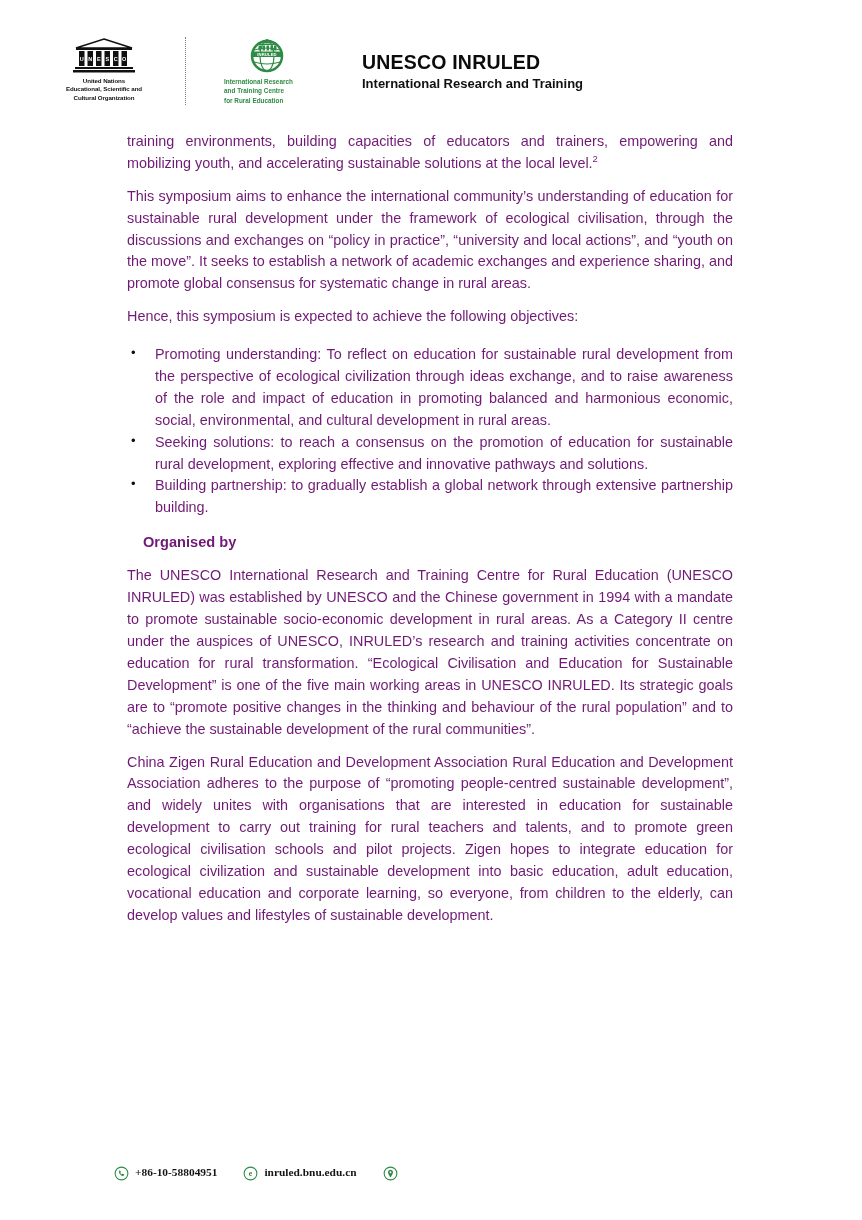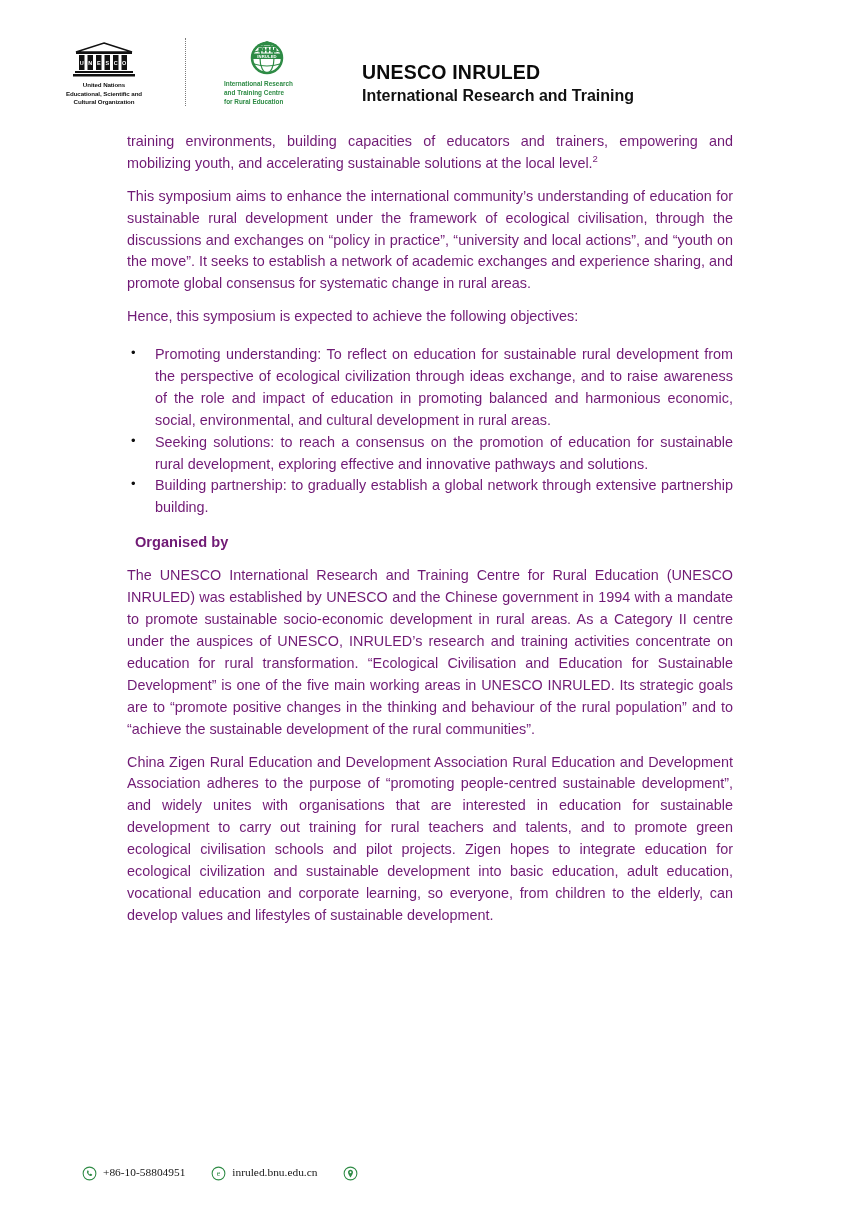--- a/index.html
+++ b/index.html
@@ -27,21 +27,21 @@
     position: absolute;
     left: 0; right: 0;
     top: 34px;
     height: 86px;
     display: flex;
     align-items: flex-start;
     padding-left: 60px;
   }
   .logo-group {
     display: flex;
-    align-items: flex-end;
+    align-items: center;
     height: 72px;
     gap: 28px;
   }
 
   .unesco-logo {
     width: 88px;
     display: flex;
     flex-direction: column;
     align-items: center;
     justify-content: flex-start;
@@ -96,21 +96,21 @@
     padding-top: 4px;
   }
   .wordmark-title {
     font-size: 19.5px;
     font-weight: bold;
     letter-spacing: 0.2px;
     line-height: 1.15;
     color: #0b0b0b;
   }
   .wordmark-sub {
-    font-size: 16px;
+    font-size: 13px;
     font-weight: bold;
     line-height: 1.28;
     color: #111;
     margin-top: 2px;
   }
 
   
   .content {
     position: absolute;
     left: 127px;
@@ -151,21 +151,21 @@
     position: absolute;
     left: 4px;
     top: -1px;
     font-size: 13px;
     color: #0d0d0d;
   }
 
   .heading {
     font-weight: bold;
     font-size: 14.6px;
-    margin: 0 0 12px 8px;
+    margin: 0 0 12px 16px;
   }
 
   
   .footnote {
     position: absolute;
     left: 127px;
     top: 1068px;
     width: 606px;
   }
   .footnote-rule {
@@ -195,24 +195,25 @@
     font-weight: bold;
   }
 
   
   .footer {
     position: absolute;
     left: 0; right: 0;
     top: 1166px;
     display: flex;
     align-items: center;
-    padding-left: 82px;
+    padding-left: 114px;
     font-family: "Liberation Serif", serif;
     font-size: 11.4px;
     color: #151515;
+    font-weight: bold;
   }
   .contact-item {
     display: flex;
     align-items: center;
     margin-right: 26px;
     white-space: nowrap;
   }
   .contact-icon {
     width: 15px;
     height: 15px;

